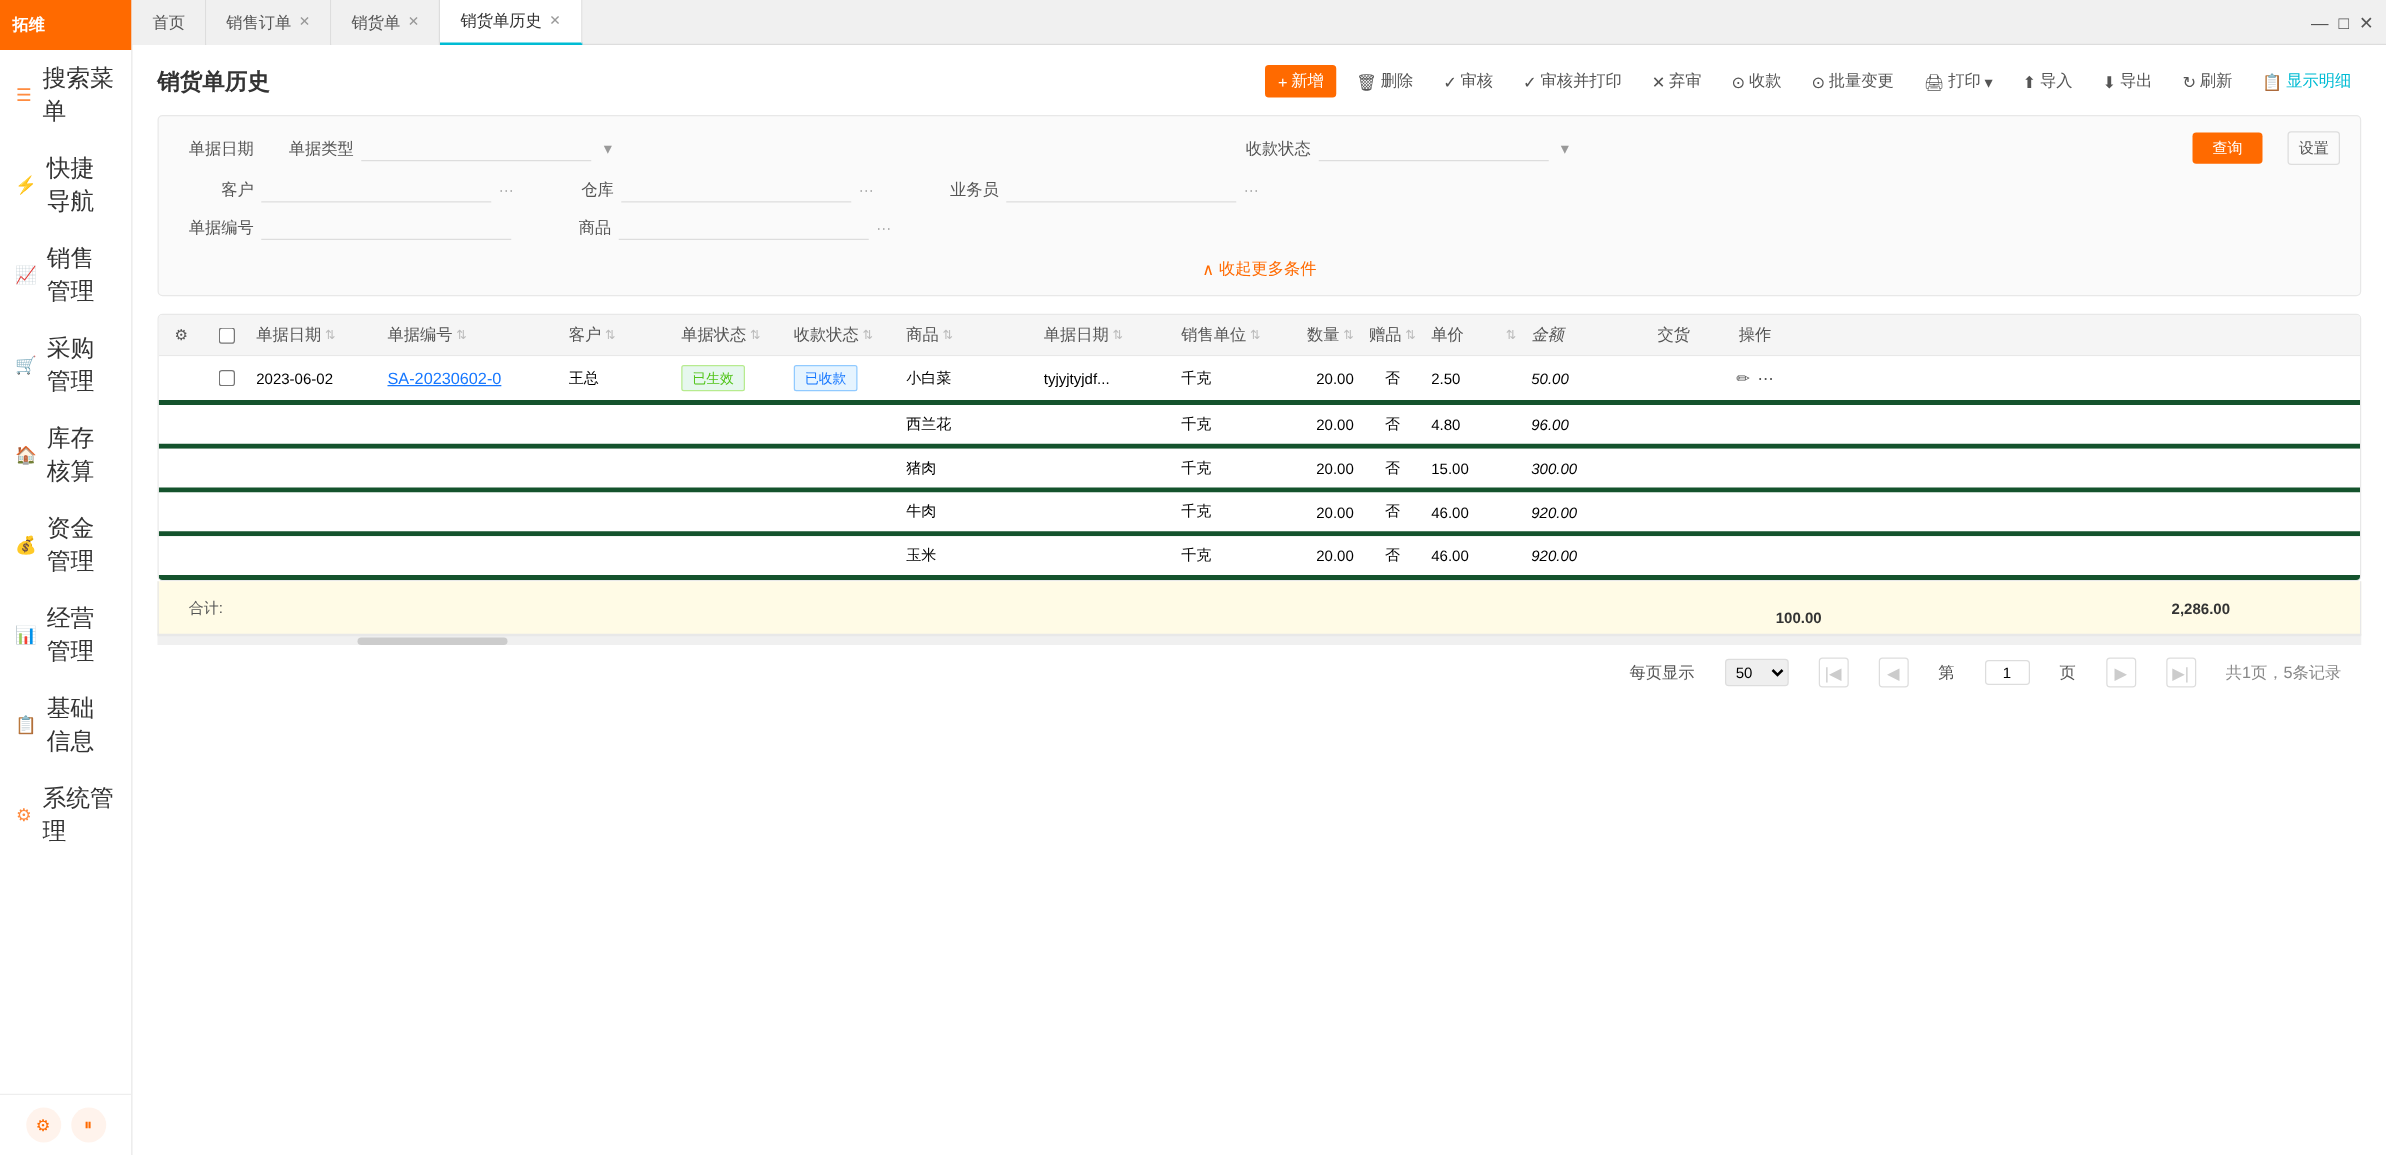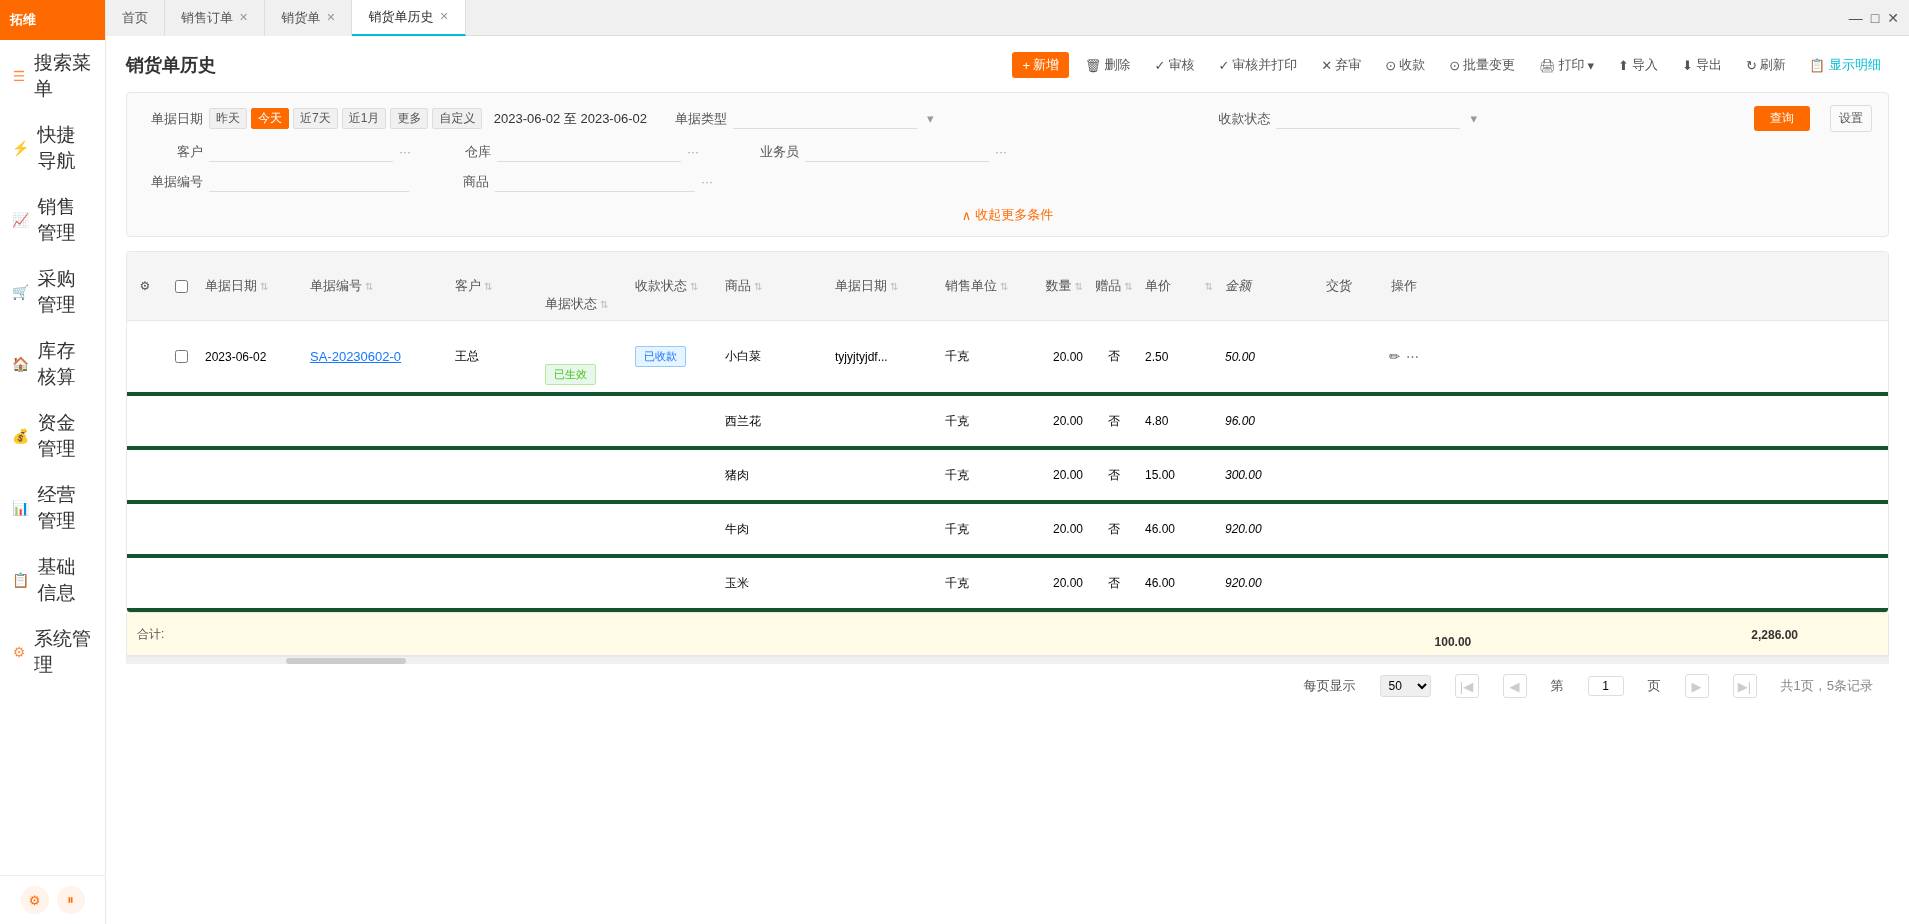--- a/index.html
+++ b/index.html
@@ -57,21 +57,21 @@
     .table-header-row { display: flex; background: #f5f5f5; border-bottom: 1px solid #e8e8e8; font-size: 12px; color: #555; }
     .table-row { display: flex; border-bottom: 4px solid #14532d; background: #fff; }
     .th, .td { padding: 7px 6px; display: flex; align-items: center; white-space: nowrap; font-size: 12px; }
     .th { color: #555; font-weight: normal; gap: 3px; cursor: pointer; }
     .th .sort-icon { color: #bbb; font-size: 10px; }
     .col-check { width: 36px; justify-content: center; }
     .col-settings { width: 36px; justify-content: center; }
     .col-date { width: 105px; }
     .col-num { width: 145px; }
     .col-customer { width: 90px; }
-    .col-status { width: 90px; margin-top: 36px; }
+    .col-status { width: 90px; }
     .col-pay-status { width: 90px; }
     .col-goods { width: 110px; }
     .col-spec { width: 110px; }
     .col-unit { width: 80px; }
     .col-qty { width: 70px; justify-content: flex-end; }
     .col-gift { width: 50px; justify-content: center; }
     .col-price { width: 80px; justify-content: space-between; }
     .col-amount { width: 90px; justify-content: flex-start; font-style: italic; }
     .col-trade { width: 60px; justify-content: center; }
     .col-action { width: 70px; justify-content: center; }
@@ -225,30 +225,20 @@
           <span style="color:#00bcd4;">显示明细</span>
         </button>
       </div>
     </div>
 
     <div class="filter-area">
 
       <div class="filter-row">
         <div class="filter-item">
           <span class="filter-label">单据日期</span>
-          <div class="filter-date-range">
-            <button class="date-btn">昨天</button>
-            <button class="date-btn active">今天</button>
-            <button class="date-btn">近7天</button>
-            <button class="date-btn">近1月</button>
-            <button class="date-btn">更多</button>
-            <button class="date-btn">自定义</button>
-            &nbsp;
-            <span>2023-06-02 至 2023-06-02</span>
-          </div>
         </div>
         <div class="filter-item" style="flex:1;">
           <span class="filter-label">单据类型</span>
           <input class="filter-select" type="text" style="">
           <span style="color:#999;margin-left:4px;">▾</span>
         </div>
         <div class="filter-item" style="flex:1;">
           <span class="filter-label">收款状态</span>
           <input class="filter-select" type="text" style="">
           <span style="color:#999;margin-left:4px;">▾</span>
@@ -457,21 +447,21 @@
         <div class="td col-unit">千克</div>
         <div class="td col-qty">20.00</div>
         <div class="td col-gift">否</div>
         <div class="td col-price">46.00</div>
         <div class="td col-amount">920.00</div>
         <div class="td col-trade"></div>
         <div class="td col-action"></div>
       </div>
     </div>
 
-    <div style="display:flex;background:#fffbe6;border:1px solid #e8e8e8;border-top:none;padding:6px 10px;align-items:center;">
+    <div style="display:flex;background:#fffbe6;border:1px solid #e8e8e8;border-top:none;padding:6px 24px;align-items:center;">
       <span style="min-width:60px;font-size:12px;color:#555;">合计:</span>
       <div style="flex:1;display:flex;justify-content:flex-end;padding-right:280px;margin-top:16px;">
         <span style="font-size:12px;color:#333;font-weight:bold;">100.00</span>
       </div>
       <div style="min-width:120px;text-align:left;padding-right:80px;">
         <span style="font-size:12px;color:#333;font-weight:bold;">2,286.00</span>
       </div>
     </div>
 
     <div class="scroll-bar-area">

